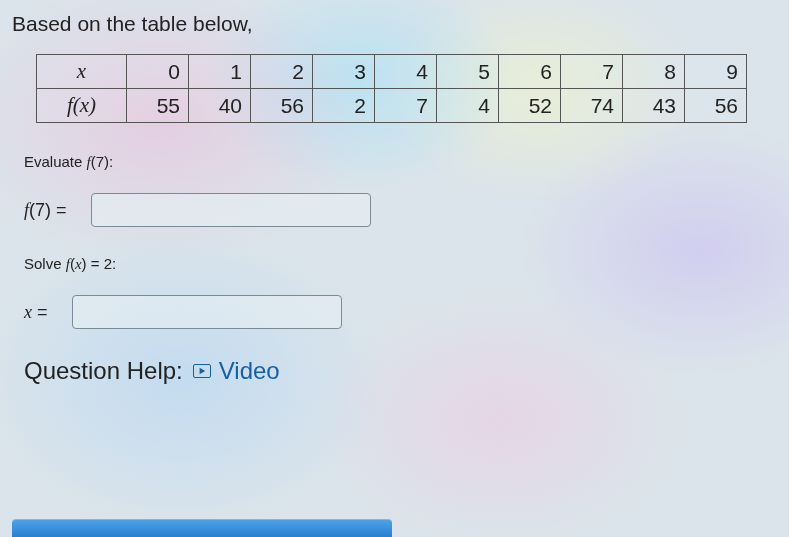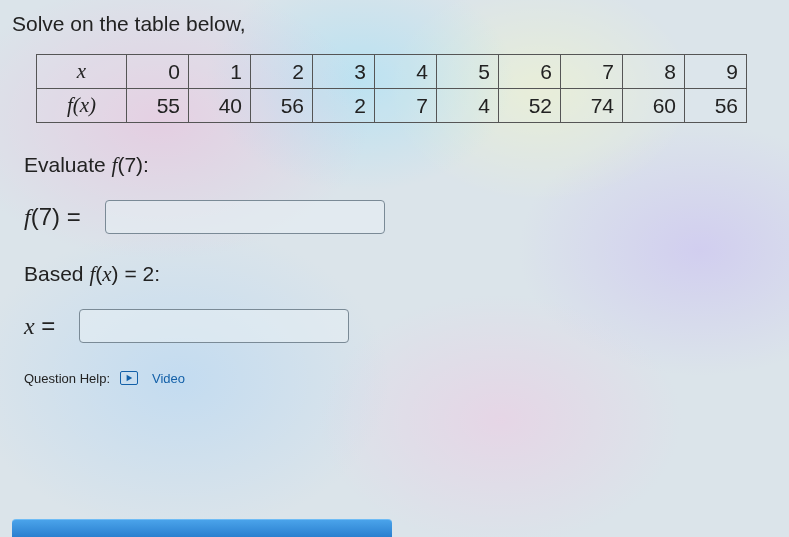--- a/index.html
+++ b/index.html
@@ -35,51 +35,51 @@
     background: rgba(255,255,255,0.05);
   }
   .ftable .hdrcell {
     text-align: center;
     font-style: italic;
     font-family: "Times New Roman", serif;
     width: 90px;
     padding-right: 0;
   }
   .mathit { font-style: italic; font-family: "Times New Roman", serif; }
-  .prompt { margin: 0 0 22px 12px; font-size: 21px; }
+  .prompt { margin: 0 0 22px 12px; font-size: 15px; }
   .eqrow { display: flex; align-items: center; margin: 0 0 28px 12px; }
-  .eqlabel { font-size: 24px; margin-right: 24px; }
+  .eqlabel { font-size: 18px; margin-right: 24px; }
   .answer-input {
     width: 280px;
     height: 34px;
     border: 1px solid #7a8a96;
     background: rgba(230,238,244,.6);
     border-radius: 4px;
     font-size: 18px;
     padding: 2px 6px;
   }
   .answer-input2 { width: 270px; }
-  .helprow { margin: 8px 0 6px 12px; font-size: 13px; display: flex; align-items: center; gap: 10px; }
-  .video-link { color: #1360a8; text-decoration: none; display: inline-flex; align-items: flex-start; gap: 14px; cursor: pointer; }
+  .helprow { margin: 8px 0 6px 12px; font-size: 24px; display: flex; align-items: center; gap: 10px; }
+  .video-link { color: #1360a8; text-decoration: none; display: inline-flex; align-items: center; gap: 8px; cursor: pointer; }
   .play-icon {
     display: inline-flex; align-items: center; justify-content: center;
     width: 18px; height: 14px; border: 1px solid #1360a8; border-radius: 2px;
   }
   .play-icon svg { width: 8px; height: 8px; fill: #1360a8; }
   .bottom-bar {
     position: absolute; left: 12px; bottom: 0; width: 380px; height: 18px;
     background: linear-gradient(#4aa3ea, #2a7fcf);
     border-radius: 4px 4px 0 0;
     border-top: 1px solid #6fbcf5;
   }
 </style>
 </head>
 <body>
 
-<p class="intro">Solve on the table below,</p>
+<p class="intro">Based on the table below,</p>
 
 <table class="ftable">
   <tbody>
       <tr>
     <td class="hdrcell"><span class="mathit">x</span></td>
     <td>0</td>
     <td>1</td>
     <td>2</td>
     <td>3</td>
     <td>4</td>
@@ -92,37 +92,37 @@
   <tr>
     <td class="hdrcell"><span class="mathit">f(x)</span></td>
     <td>55</td>
     <td>40</td>
     <td>56</td>
     <td>2</td>
     <td>7</td>
     <td>4</td>
     <td>52</td>
     <td>74</td>
-    <td>60</td>
+    <td>43</td>
     <td>56</td>
   </tr>
 </tbody>
   </table>
 
 <p class="prompt">
   <span>Evaluate </span><span class="mathit">f</span><span>(7):</span>
 </p>
 
 <div class="eqrow">
   <span class="eqlabel"><span class="mathit">f</span>(7) =</span>
   <input type="text" class="answer-input" value="" style="">
 </div>
 
 <p class="prompt">
-  <span>Based </span><span class="mathit">f</span><span>(</span><span class="mathit">x</span><span>) = 2:</span>
+  <span>Solve </span><span class="mathit">f</span><span>(</span><span class="mathit">x</span><span>) = 2:</span>
 </p>
 
 <div class="eqrow">
   <span class="eqlabel"><span class="mathit">x</span> =</span>
   <input type="text" class="answer-input answer-input2" value="" style="">
 </div>
 
 <div class="helprow">
   <span>Question Help:</span>
   <a class="video-link">

